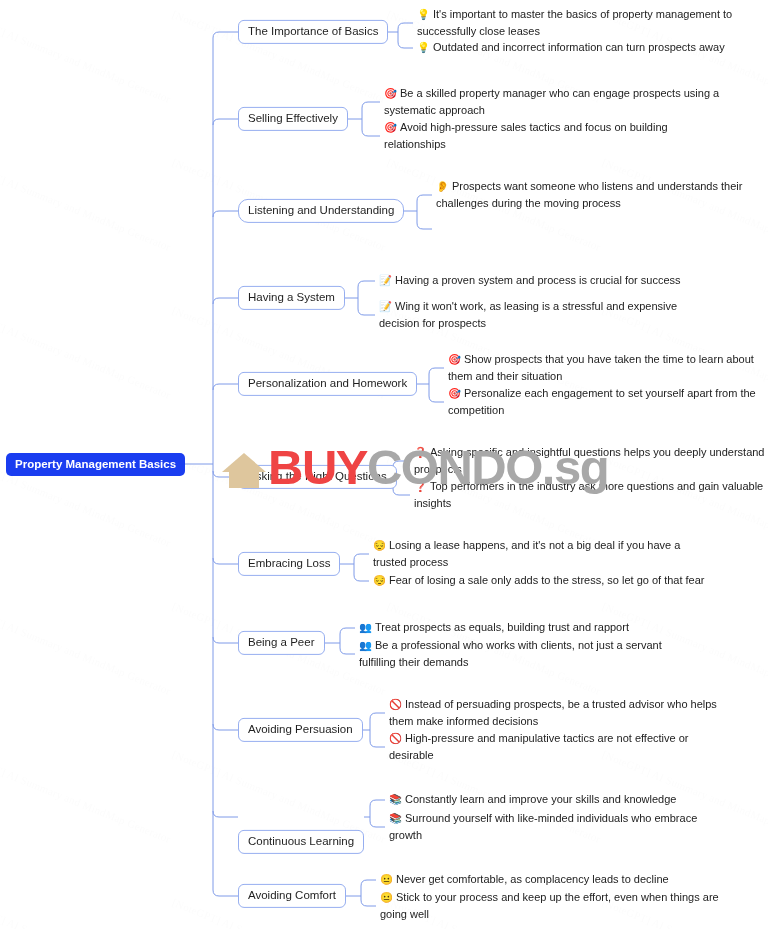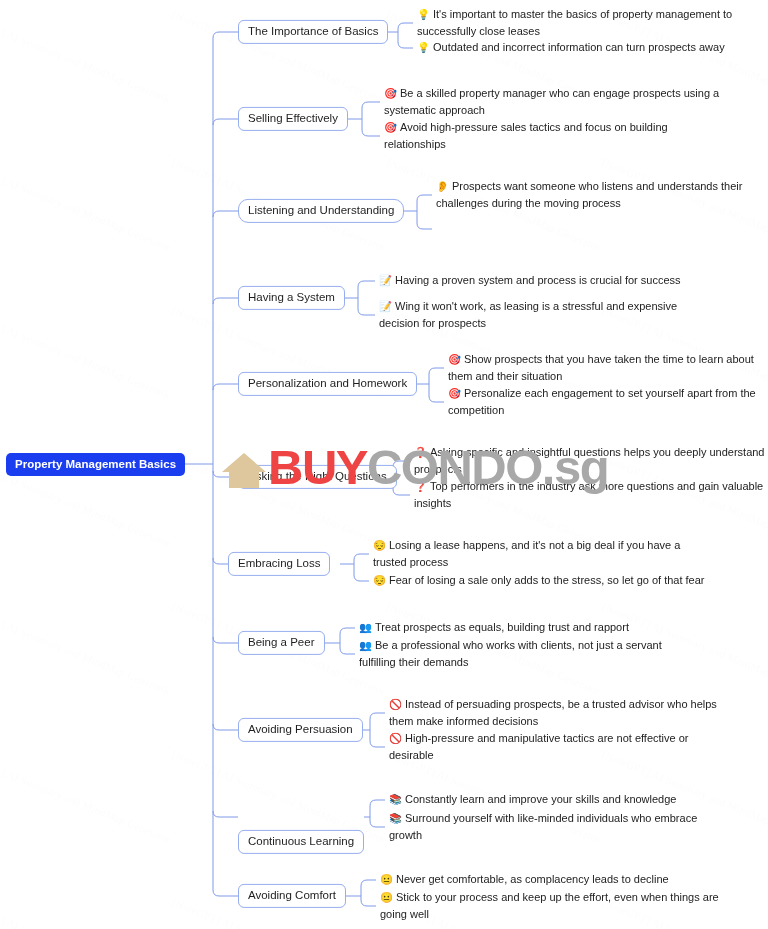--- a/index.html
+++ b/index.html
@@ -238,21 +238,21 @@
     <div class="leaf" style="left: 436px; top: 195px; width: 332px;"><span class="ic">👂</span><span class="txt">Prospects want someone who listens and understands their challenges during the moving process</span></div>
     <div class="branch-node" style="left: 238px; top: 298px;"><span>Having a System</span></div>
     <div class="leaf" style="left: 379px; top: 281px; width: 340px;"><span class="ic">📝</span><span class="txt">Having a proven system and process is crucial for success</span></div>
     <div class="leaf" style="left: 379px; top: 315px; width: 340px;"><span class="ic">📝</span><span class="txt">Wing it won't work, as leasing is a stressful and expensive decision for prospects</span></div>
     <div class="branch-node" style="left: 238px; top: 384px;"><span>Personalization and Homework</span></div>
     <div class="leaf" style="left: 448px; top: 368px; width: 318px;"><span class="ic">🎯</span><span class="txt">Show prospects that you have taken the time to learn about them and their situation</span></div>
     <div class="leaf" style="left: 448px; top: 402px; width: 318px;"><span class="ic">🎯</span><span class="txt">Personalize each engagement to set yourself apart from the competition</span></div>
     <div class="branch-node" style="left: 238px; top: 477px;"><span>Asking the Right Questions</span></div>
     <div class="leaf" style="left: 414px; top: 461px; width: 352px;"><span class="ic">❓</span><span class="txt">Asking specific and insightful questions helps you deeply understand prospects</span></div>
     <div class="leaf" style="left: 414px; top: 495px; width: 352px;"><span class="ic">❓</span><span class="txt">Top performers in the industry ask more questions and gain valuable insights</span></div>
-    <div class="branch-node" style="left: 228px; top: 564px;"><span>Embracing Loss</span></div>
+    <div class="branch-node" style="left: 238px; top: 564px;"><span>Embracing Loss</span></div>
     <div class="leaf" style="left: 373px; top: 554px; width: 340px;"><span class="ic">😔</span><span class="txt">Losing a lease happens, and it's not a big deal if you have a trusted process</span></div>
     <div class="leaf" style="left: 373px; top: 581px; width: 340px;"><span class="ic">😔</span><span class="txt">Fear of losing a sale only adds to the stress, so let go of that fear</span></div>
     <div class="branch-node" style="left: 238px; top: 643px;"><span>Being a Peer</span></div>
     <div class="leaf" style="left: 359px; top: 628px; width: 340px;"><span class="ic">👥</span><span class="txt">Treat prospects as equals, building trust and rapport</span></div>
     <div class="leaf" style="left: 359px; top: 654px; width: 340px;"><span class="ic">👥</span><span class="txt">Be a professional who works with clients, not just a servant fulfilling their demands</span></div>
     <div class="branch-node" style="left: 238px; top: 730px;"><span>Avoiding Persuasion</span></div>
     <div class="leaf" style="left: 389px; top: 713px; width: 340px;"><span class="ic">🚫</span><span class="txt">Instead of persuading prospects, be a trusted advisor who helps them make informed decisions</span></div>
     <div class="leaf" style="left: 389px; top: 747px; width: 340px;"><span class="ic">🚫</span><span class="txt">High-pressure and manipulative tactics are not effective or desirable</span></div>
     <div class="branch-node" style="left: 238px; top: 842px;"><span>Continuous Learning</span></div>
     <div class="leaf" style="left: 389px; top: 800px; width: 340px;"><span class="ic">📚</span><span class="txt">Constantly learn and improve your skills and knowledge</span></div>

